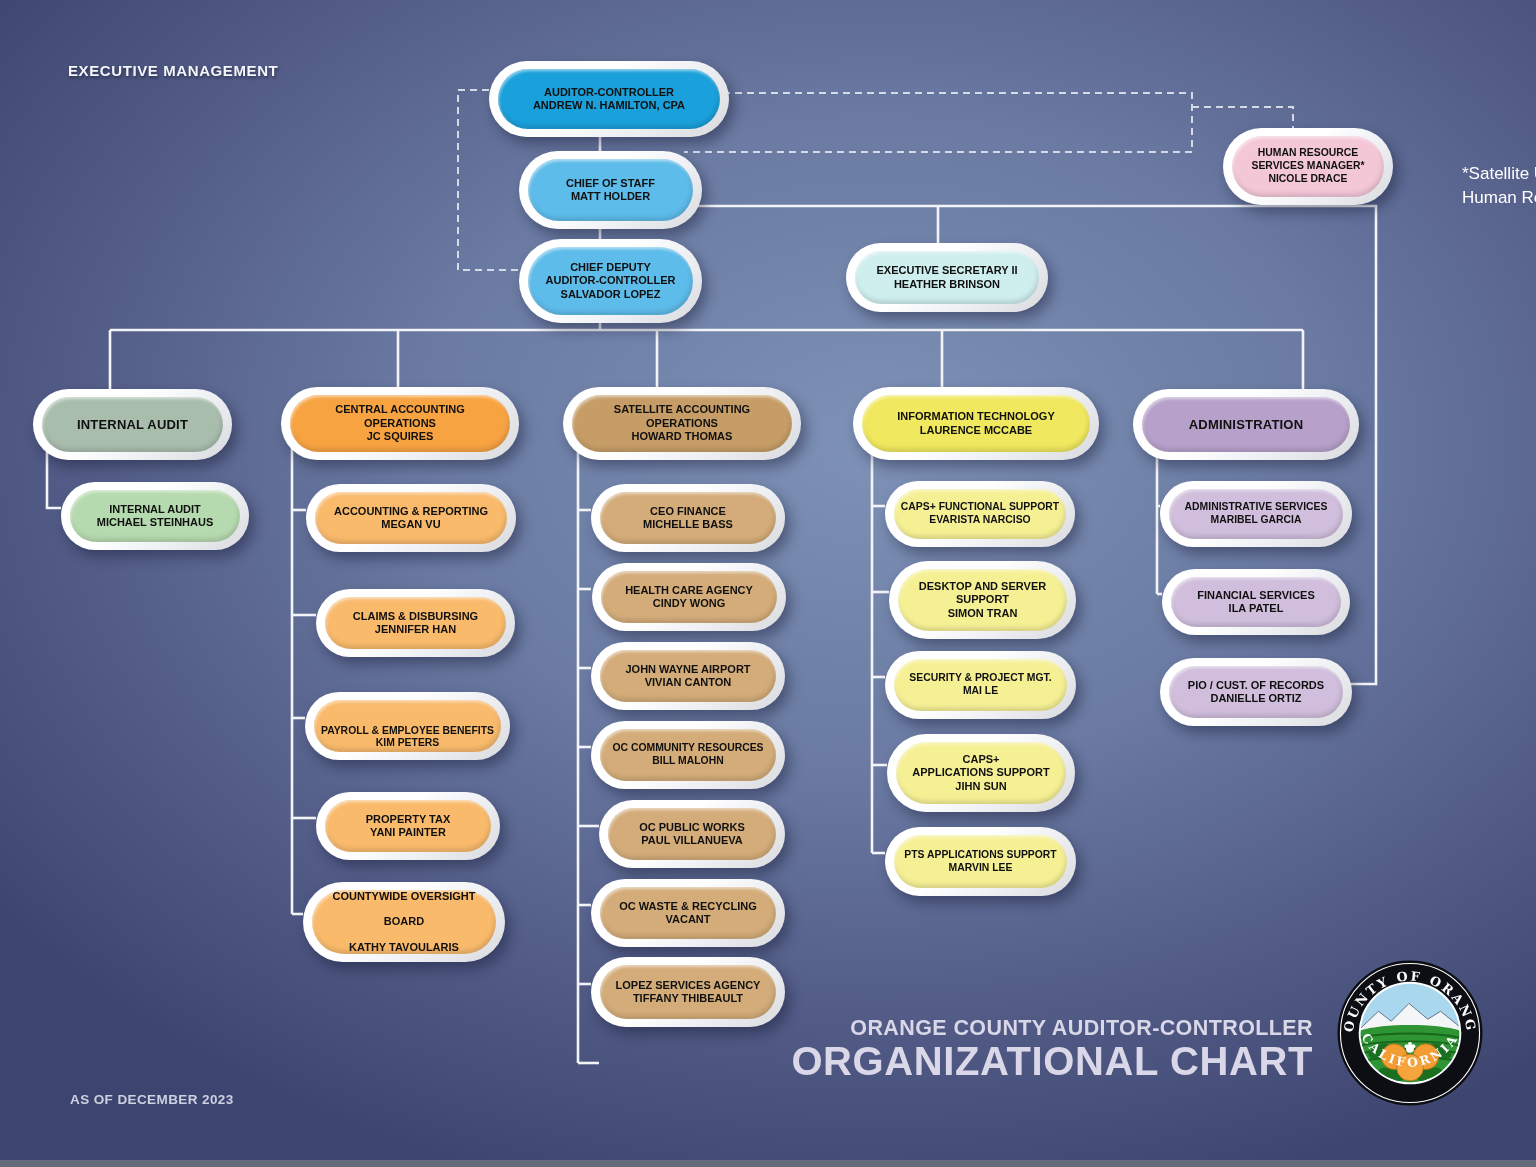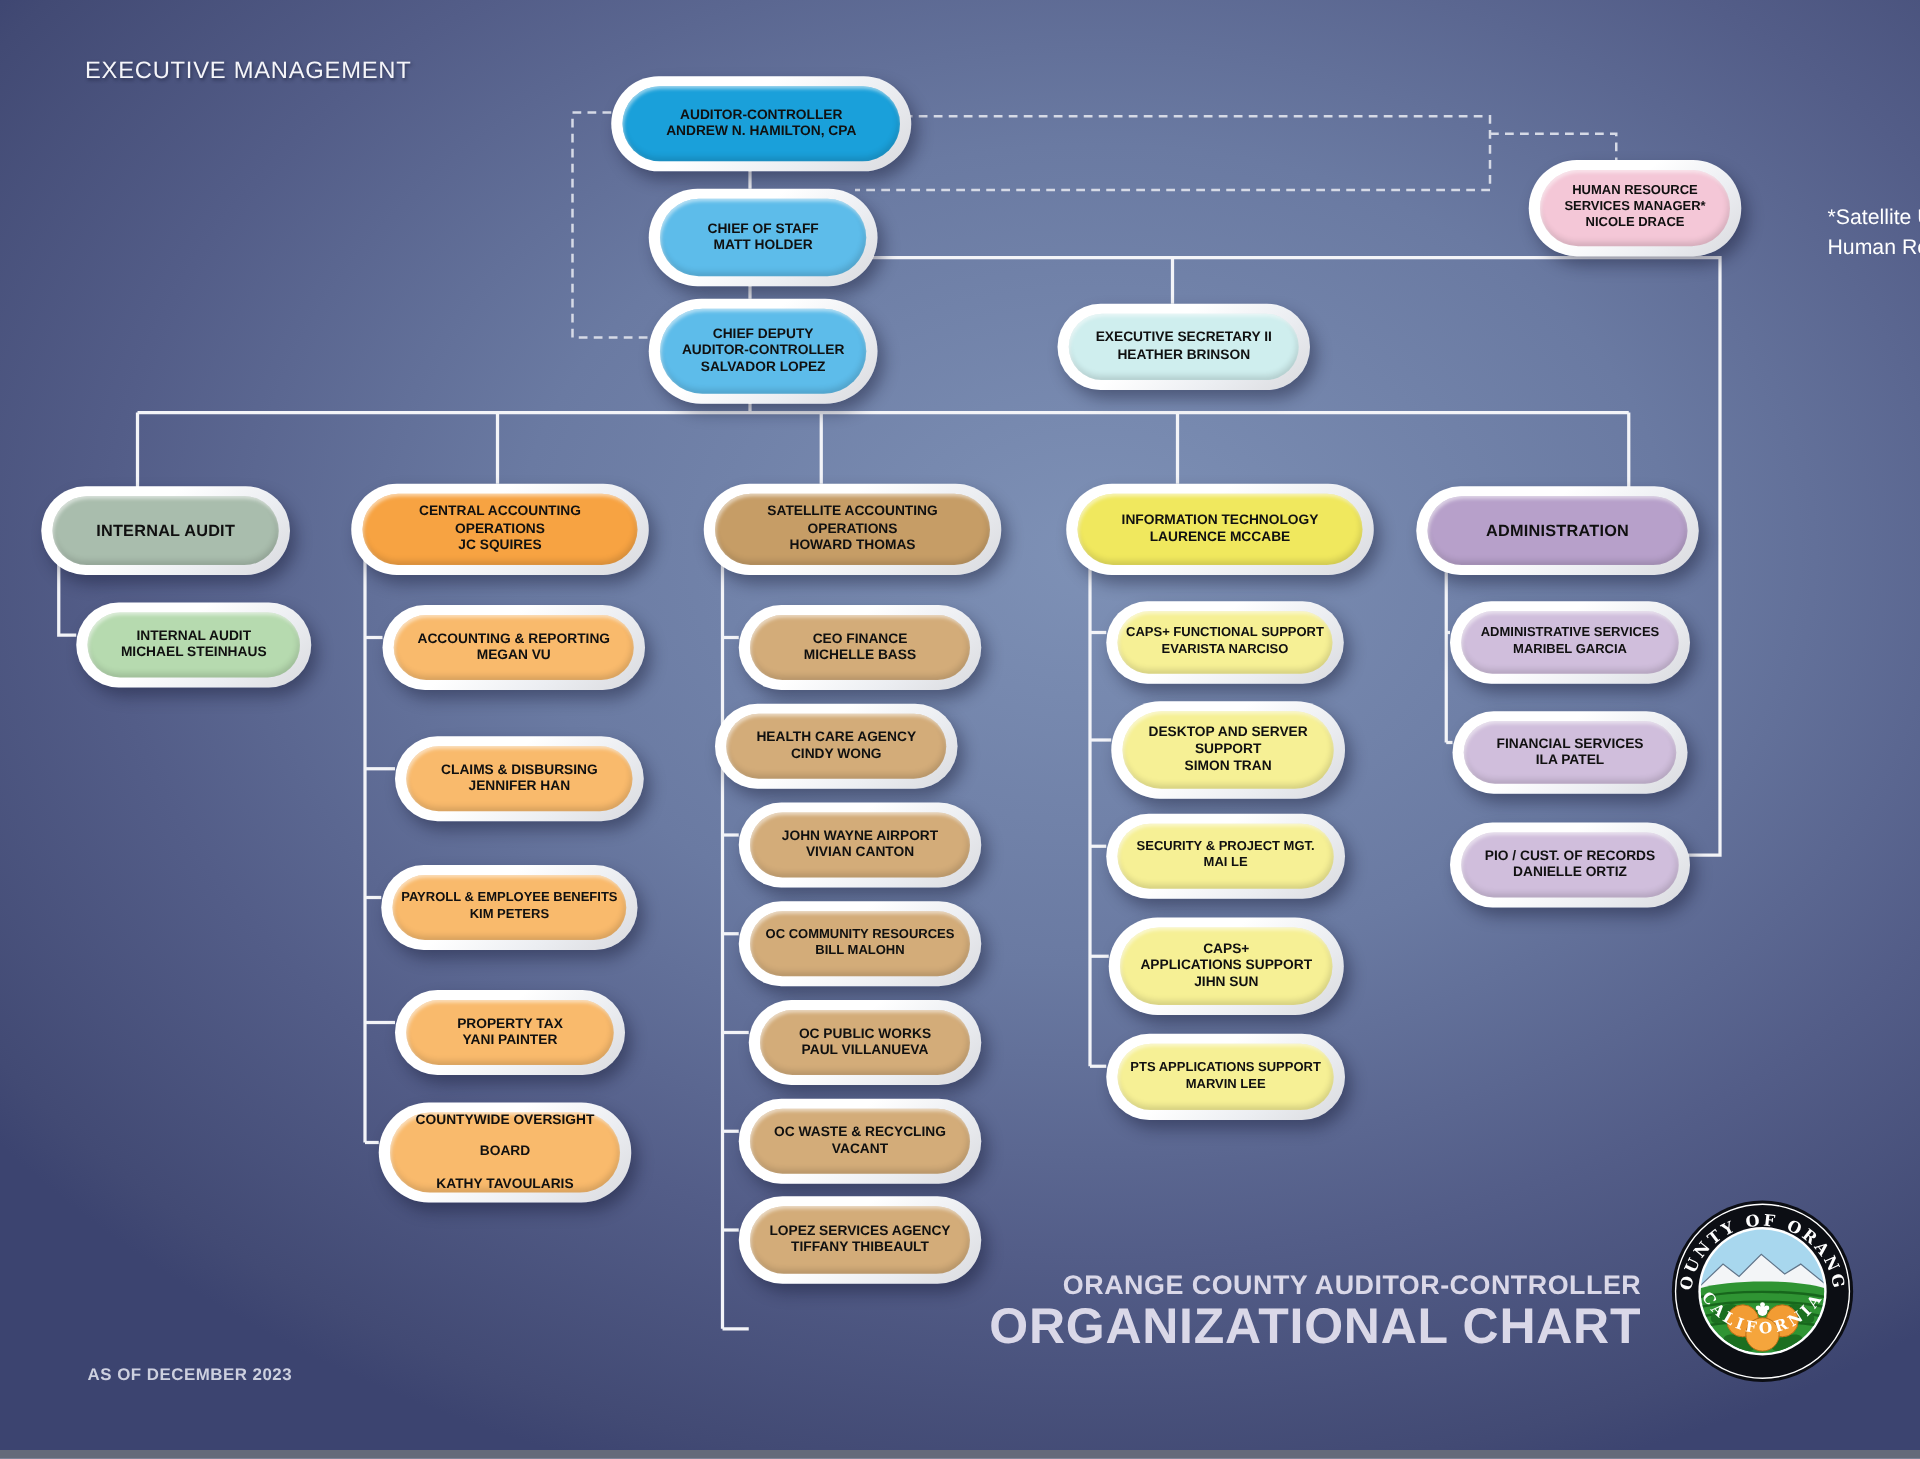--- a/index.html
+++ b/index.html
@@ -24,22 +24,22 @@
     flex:1;border-radius:999px;
     display:flex;flex-direction:column;align-items:center;justify-content:center;
     text-align:center;font-weight:bold;font-size:11px;line-height:1.22;color:#101010;
     box-shadow:inset 1px 2px 3px rgba(255,255,255,.55), inset -1px -3px 5px rgba(0,0,0,.14);
     padding:2px 6px;
   }
   .pill.hdr1{font-size:13px;letter-spacing:.2px;}
   .pill.sm{font-size:10.4px;}
   .ln{display:block;white-space:nowrap;}
   .section-title{
-    position:absolute;left:68px;top:46px;z-index:2;
-    font-size:19px;font-weight:normal;color:#f5f5f9;letter-spacing:.6px;
+    position:absolute;left:68px;top:62px;z-index:2;
+    font-size:15px;font-weight:bold;color:#f5f5f9;letter-spacing:.6px;
     text-shadow:1px 2px 3px rgba(10,14,35,.5);
   }
   .footnote{
     position:absolute;left:1462px;top:162px;z-index:2;
     font-size:17px;color:#ffffff;line-height:1.4;
   }
   .as-of{
     position:absolute;left:70px;top:1092px;z-index:2;
     font-size:13.5px;font-weight:bold;color:#ccced e0;color:#cdd0df;letter-spacing:.4px;
   }
@@ -200,21 +200,21 @@
   </div>
 
   <div class="node" style="left:316px;top:589px;width:181px;height:52px">
     <div class="pill" style="background-color: rgb(249, 186, 108);">
       <span class="ln">CLAIMS &amp; DISBURSING</span>
       <span class="ln">JENNIFER HAN</span>
     </div>
   </div>
 
   <div class="node" style="left:305px;top:692px;width:187px;height:52px">
-    <div class="pill sm" style="background-color: rgb(249, 186, 108);">
+    <div class="pill sm" style="background-color: rgb(249, 186, 108); justify-content: flex-end;">
       <span class="ln">PAYROLL &amp; EMPLOYEE BENEFITS</span>
       <span class="ln">KIM PETERS</span>
     </div>
   </div>
 
   <div class="node" style="left:316px;top:792px;width:166px;height:52px">
     <div class="pill" style="background-color: rgb(249, 186, 108);">
       <span class="ln">PROPERTY TAX</span>
       <span class="ln">YANI PAINTER</span>
     </div>
@@ -228,21 +228,21 @@
     </div>
   </div>
 
   <div class="node" style="left:591px;top:484px;width:176px;height:52px">
     <div class="pill" style="background-color: rgb(211, 172, 121);">
       <span class="ln">CEO FINANCE</span>
       <span class="ln">MICHELLE BASS</span>
     </div>
   </div>
 
-  <div class="node" style="left:572px;top:563px;width:176px;height:52px">
+  <div class="node" style="left:592px;top:563px;width:176px;height:52px">
     <div class="pill" style="background-color: rgb(211, 172, 121);">
       <span class="ln">HEALTH CARE AGENCY</span>
       <span class="ln">CINDY WONG</span>
     </div>
   </div>
 
   <div class="node" style="left:591px;top:642px;width:176px;height:52px">
     <div class="pill" style="background-color: rgb(211, 172, 121);">
       <span class="ln">JOHN WAYNE AIRPORT</span>
       <span class="ln">VIVIAN CANTON</span>

